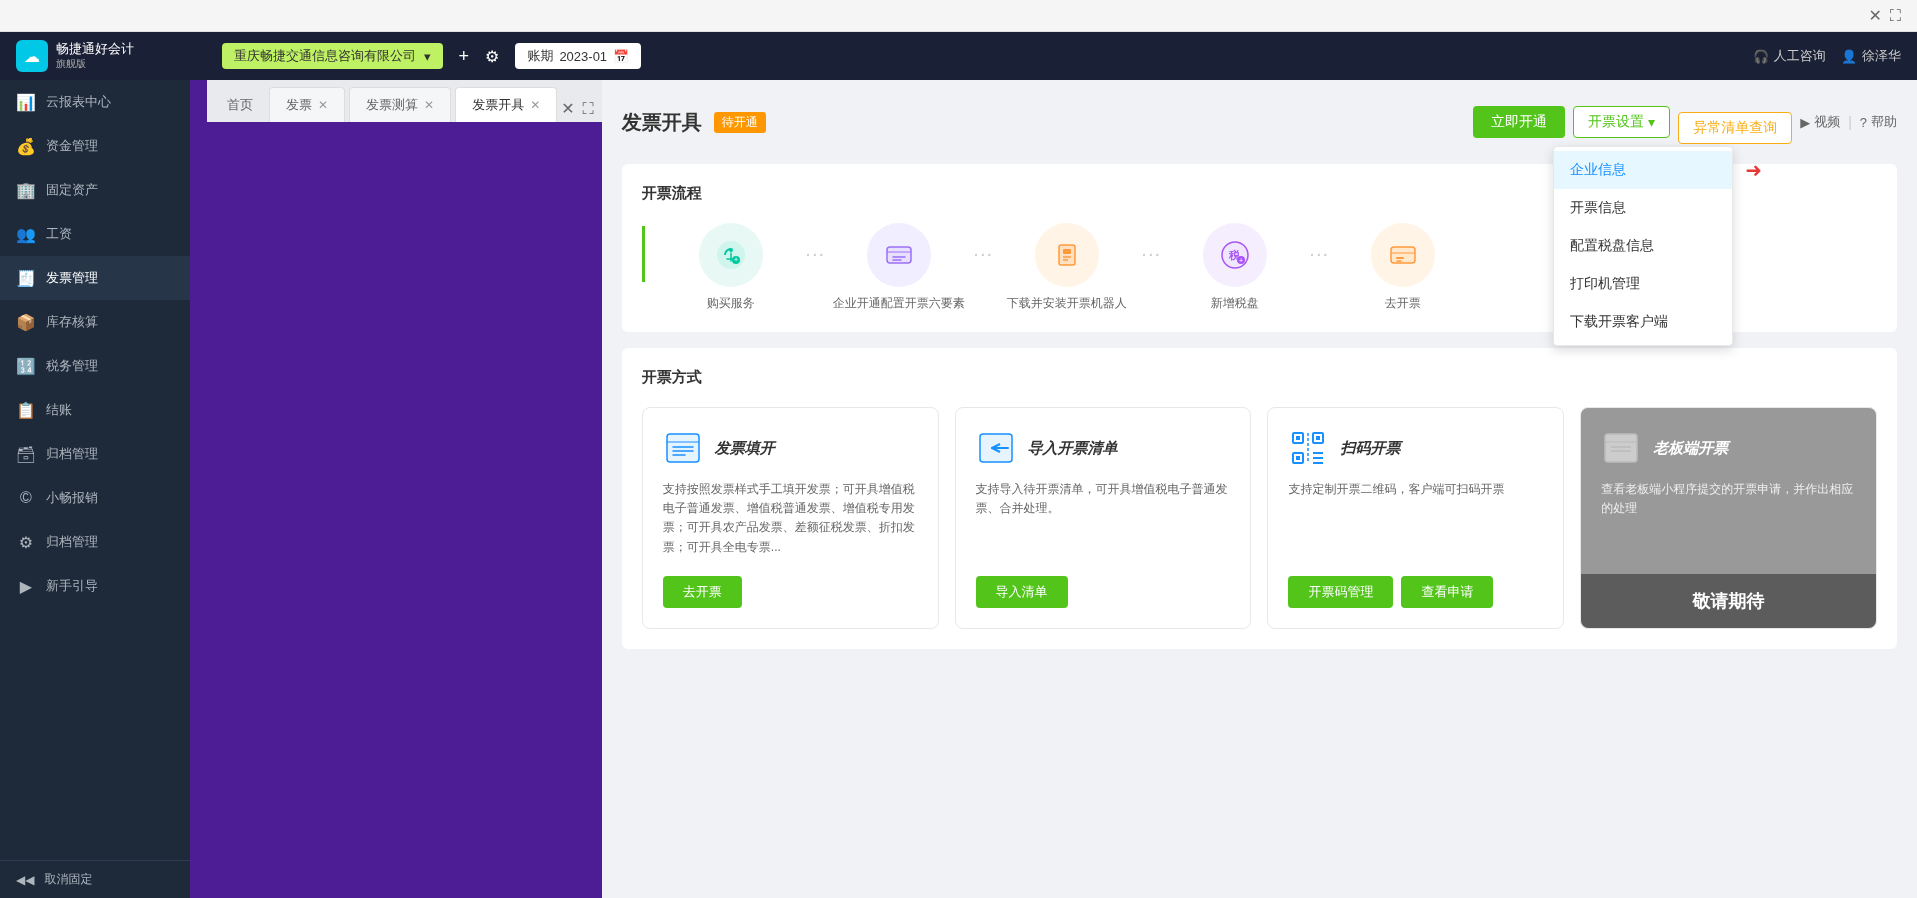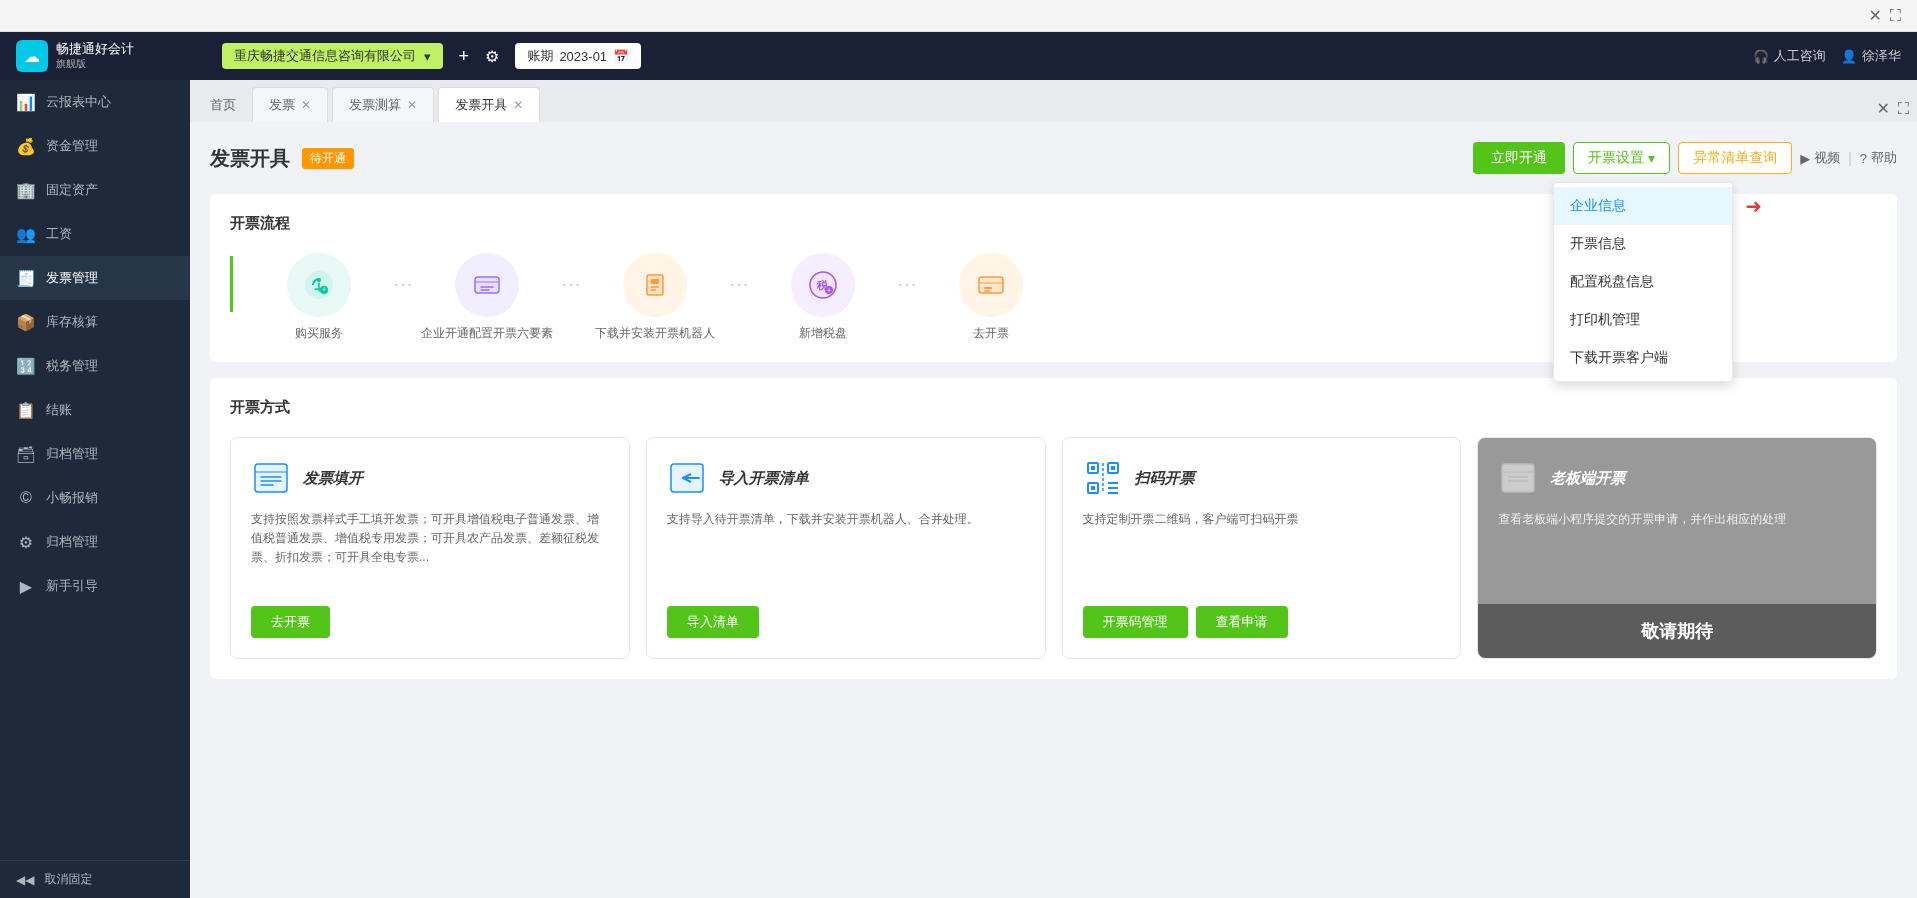--- a/index.html
+++ b/index.html
@@ -3,21 +3,21 @@
   <meta charset="utf-8">
   <style>
     * { box-sizing: border-box; margin: 0; padding: 0; }
     body { font-family: 'Microsoft YaHei', sans-serif; font-size: 14px; background: #f0f2f5; overflow: hidden; width: 1917px; height: 898px; }
 
     
     .app-container { display: flex; flex-direction: column; height: 898px; }
     .top-bar { height: 48px; background: #1a2035; display: flex; align-items: center; padding: 0 16px; gap: 16px; flex-shrink: 0; }
     .main-area { display: flex; flex: 1; overflow: hidden; }
     .sidebar { width: 190px; background: #1e2a3a; flex-shrink: 0; display: flex; flex-direction: column; overflow-y: auto; }
-    .content-area { flex: 1; display: flex; flex-direction: column; background: #4d7c0f; overflow: hidden; }
+    .content-area { flex: 1; display: flex; flex-direction: row; background: #4c1d95; overflow: hidden; padding-left: 17px; }
     .tab-bar { height: 42px; background: #e8eaed; display: flex; align-items: flex-end; padding: 0 8px; flex-shrink: 0; }
     .page-content { flex: 1; overflow-y: auto; padding: 20px; background: #f0f2f5; }
 
     
     .logo-area { display: flex; align-items: center; gap: 8px; width: 190px; flex-shrink: 0; }
     .logo-icon { width: 32px; height: 32px; background: #00c8e6; border-radius: 6px; display: flex; align-items: center; justify-content: center; color: white; font-size: 16px; }
     .logo-text { color: white; font-size: 13px; line-height: 1.2; }
     .logo-badge { color: #aaa; font-size: 10px; }
     .company-selector { display: flex; align-items: center; gap: 8px; color: #333; background: #bef264; border-radius: 4px; padding: 4px 12px; cursor: pointer; font-size: 13px; }
     .top-bar-actions { margin-left: auto; display: flex; align-items: center; gap: 16px; color: white; font-size: 13px; }
@@ -38,21 +38,21 @@
     .tab-home { background: transparent; border: none; color: #666; padding: 8px 12px; cursor: pointer; font-size: 13px; }
 
     
     .page-header { display: flex; align-items: center; gap: 12px; margin-bottom: 20px; }
     .page-title { font-size: 20px; font-weight: 600; color: #333; }
     .status-badge { background: #ff9800; color: white; font-size: 12px; padding: 2px 8px; border-radius: 3px; }
 
     .toolbar { margin-left: auto; display: flex; align-items: center; gap: 8px; position: relative; }
     .btn-green { background: #52c41a; color: white; border: none; padding: 7px 18px; border-radius: 4px; cursor: pointer; font-size: 14px; }
     .btn-outline-green { background: white; color: #52c41a; border: 1px solid #52c41a; padding: 6px 14px; border-radius: 4px; cursor: pointer; font-size: 14px; display: flex; align-items: center; gap: 4px; }
-    .btn-outline-yellow { background: white; color: #faad14; border: 1px solid #faad14; padding: 6px 14px; border-radius: 4px; cursor: pointer; font-size: 14px; }
+    .btn-outline-yellow { background: white; color: #faad14; border: 1px solid #faad14; padding: 6px 14px; border-radius: 4px; cursor: pointer; font-size: 14px; margin-top: 12px; }
     .btn-text { background: none; border: none; color: #666; cursor: pointer; font-size: 13px; display: flex; align-items: center; gap: 4px; }
 
     
     .section { background: white; border-radius: 6px; padding: 20px; margin-bottom: 16px; }
     .section-title { font-size: 15px; font-weight: 600; color: #333; margin-bottom: 20px; }
 
     
     .flow-steps { display: flex; align-items: center; gap: 0; }
     .flow-step { display: flex; flex-direction: column; align-items: center; gap: 8px; width: 140px; }
     .step-icon { width: 64px; height: 64px; border-radius: 50%; display: flex; align-items: center; justify-content: center; font-size: 28px; }
@@ -360,21 +360,21 @@
               <div class="card-header">
                 <div class="card-icon">
                   <svg width="36" height="36" viewBox="0 0 36 36">
                       <rect x="2" y="4" width="32" height="28" rx="3" fill="#e6f4ff" stroke="#1890ff" stroke-width="1.5"></rect>
                       <path d="M22 14 L14 18 L22 22" stroke="#1890ff" stroke-width="2" fill="none" stroke-linejoin="round"></path>
                       <line x1="14" y1="18" x2="30" y2="18" stroke="#1890ff" stroke-width="2" stroke-linecap="round"></line>
                     </svg>
                 </div>
                 <span class="card-title">导入开票清单</span>
               </div>
-              <div class="card-desc">支持导入待开票清单，下载并安装开票机器人、合并处理。</div>
+              <div class="card-desc">支持导入待开票清单，可开具增值税电子普通发票、合并处理。</div>
               <button class="card-btn">导入清单</button>
             </div>
 
             <div class="method-card">
               <div class="card-header">
                 <div class="card-icon">
                   <svg width="36" height="36" viewBox="0 0 36 36">
                       <rect x="3" y="3" width="10" height="10" rx="1" fill="none" stroke="#1890ff" stroke-width="2"></rect>
                       <rect x="6" y="6" width="4" height="4" fill="#1890ff"></rect>
                       <rect x="23" y="3" width="10" height="10" rx="1" fill="none" stroke="#1890ff" stroke-width="2"></rect>

